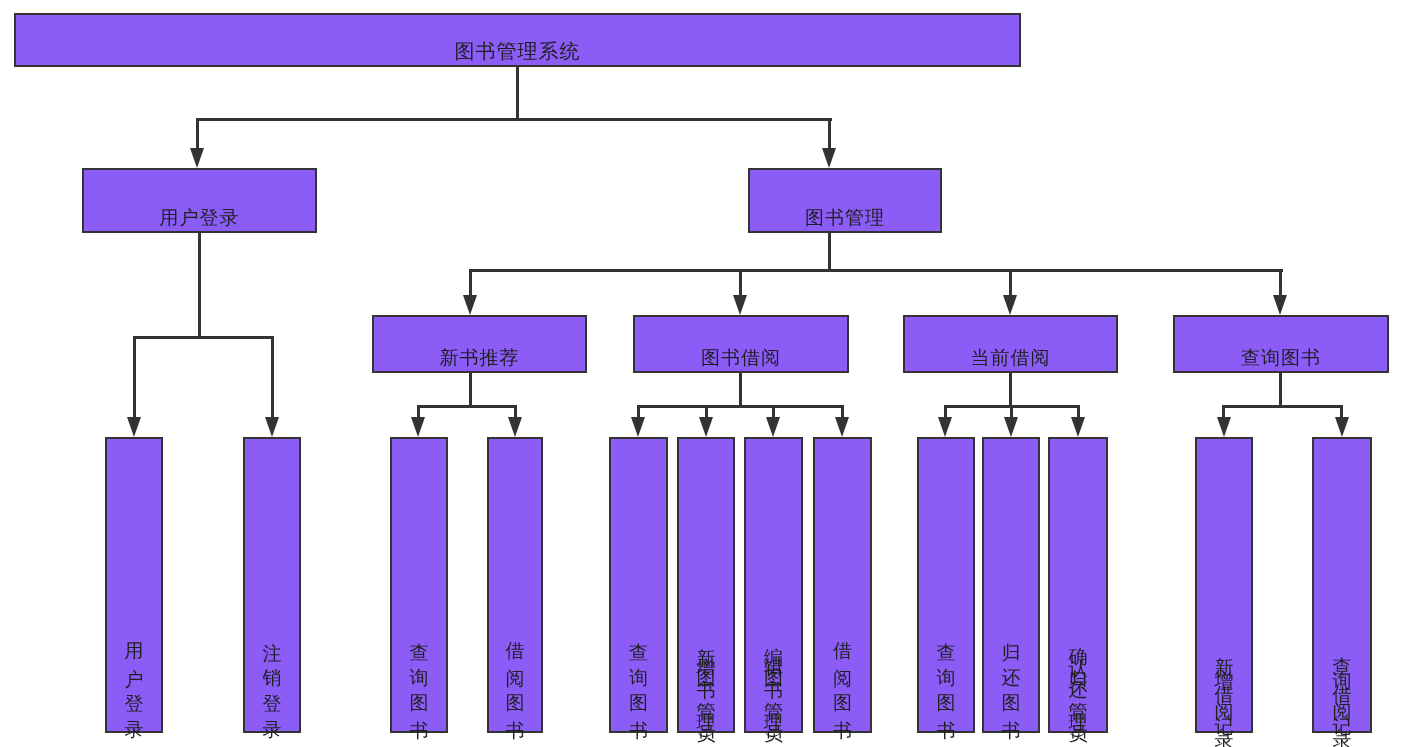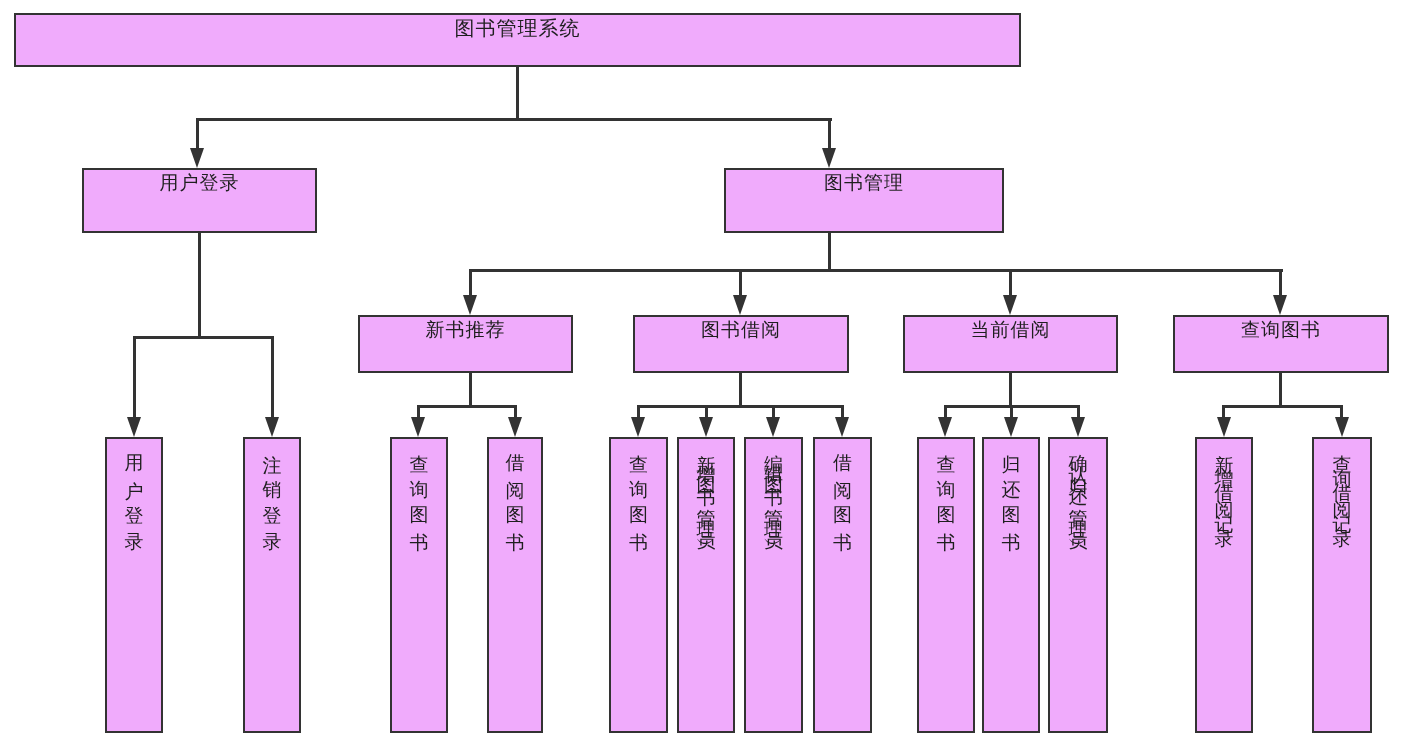--- a/index.html
+++ b/index.html
@@ -7,22 +7,22 @@
     position:relative;
     width:1405px;height:747px;
     background:#ffffff;
     font-family:"Liberation Sans","DejaVu Sans",sans-serif;
     overflow:hidden;
   }
   .box{
     position:absolute;
     box-sizing:border-box;
     border:2.5px solid #333333;
-    background:#f0abfc;
-    display:flex;align-items:flex-start;justify-content:center;
+    background:#8b5cf6;
+    display:flex;align-items:flex-end;justify-content:center;
     color:#1f1f1f;
   }
   .hbox{font-size:19px;letter-spacing:1px;}
   .root-box{font-size:20px;}
   .vbox span{
     writing-mode:vertical-rl;
     text-orientation:mixed;
     font-size:19px;
     white-space:nowrap;
   }
@@ -59,21 +59,21 @@
   <div class="line" style="left:516px;top:67px;width:3px;height:53px;"></div>
   <div class="line" style="left:196px;top:118px;width:636px;height:3px;"></div>
   <div class="line" style="left:196px;top:118px;width:3px;height:33px;"></div>
   <div class="arrow" style="left:190px;top:148px;"></div>
   <div class="line" style="left:828px;top:118px;width:3px;height:33px;"></div>
   <div class="arrow" style="left:822px;top:148px;"></div>
 
   <div class="box hbox" style="left:82px;top:168px;width:235px;height:65px;">
     <span>用户登录</span>
   </div>
-  <div class="box hbox" style="left:724px;top:168px;width:280px;height:65px;">
+  <div class="box hbox" style="left:748px;top:168px;width:194px;height:65px;">
     <span>图书管理</span>
   </div>
 
   <div class="line" style="left:198px;top:233px;width:3px;height:105px;"></div>
   <div class="line" style="left:133px;top:336px;width:141px;height:3px;"></div>
   <div class="line" style="left:133px;top:336px;width:3px;height:82px;"></div>
   <div class="arrow" style="left:127px;top:417px;"></div>
   <div class="line" style="left:271px;top:336px;width:3px;height:82px;"></div>
   <div class="arrow" style="left:265px;top:417px;"></div>
 
@@ -81,21 +81,21 @@
   <div class="line" style="left:469px;top:269px;width:814px;height:3px;"></div>
   <div class="line" style="left:469px;top:269px;width:3px;height:27px;"></div>
   <div class="arrow" style="left:463px;top:295px;"></div>
   <div class="line" style="left:739px;top:269px;width:3px;height:27px;"></div>
   <div class="arrow" style="left:733px;top:295px;"></div>
   <div class="line" style="left:1009px;top:269px;width:3px;height:27px;"></div>
   <div class="arrow" style="left:1003px;top:295px;"></div>
   <div class="line" style="left:1279px;top:269px;width:3px;height:27px;"></div>
   <div class="arrow" style="left:1273px;top:295px;"></div>
 
-  <div class="box hbox" style="left:358px;top:315px;width:215px;height:58px;">
+  <div class="box hbox" style="left:372px;top:315px;width:215px;height:58px;">
     <span>新书推荐</span>
   </div>
   <div class="box hbox" style="left:633px;top:315px;width:216px;height:58px;">
     <span>图书借阅</span>
   </div>
   <div class="box hbox" style="left:903px;top:315px;width:215px;height:58px;">
     <span>当前借阅</span>
   </div>
   <div class="box hbox" style="left:1173px;top:315px;width:216px;height:58px;">
     <span>查询图书</span>

